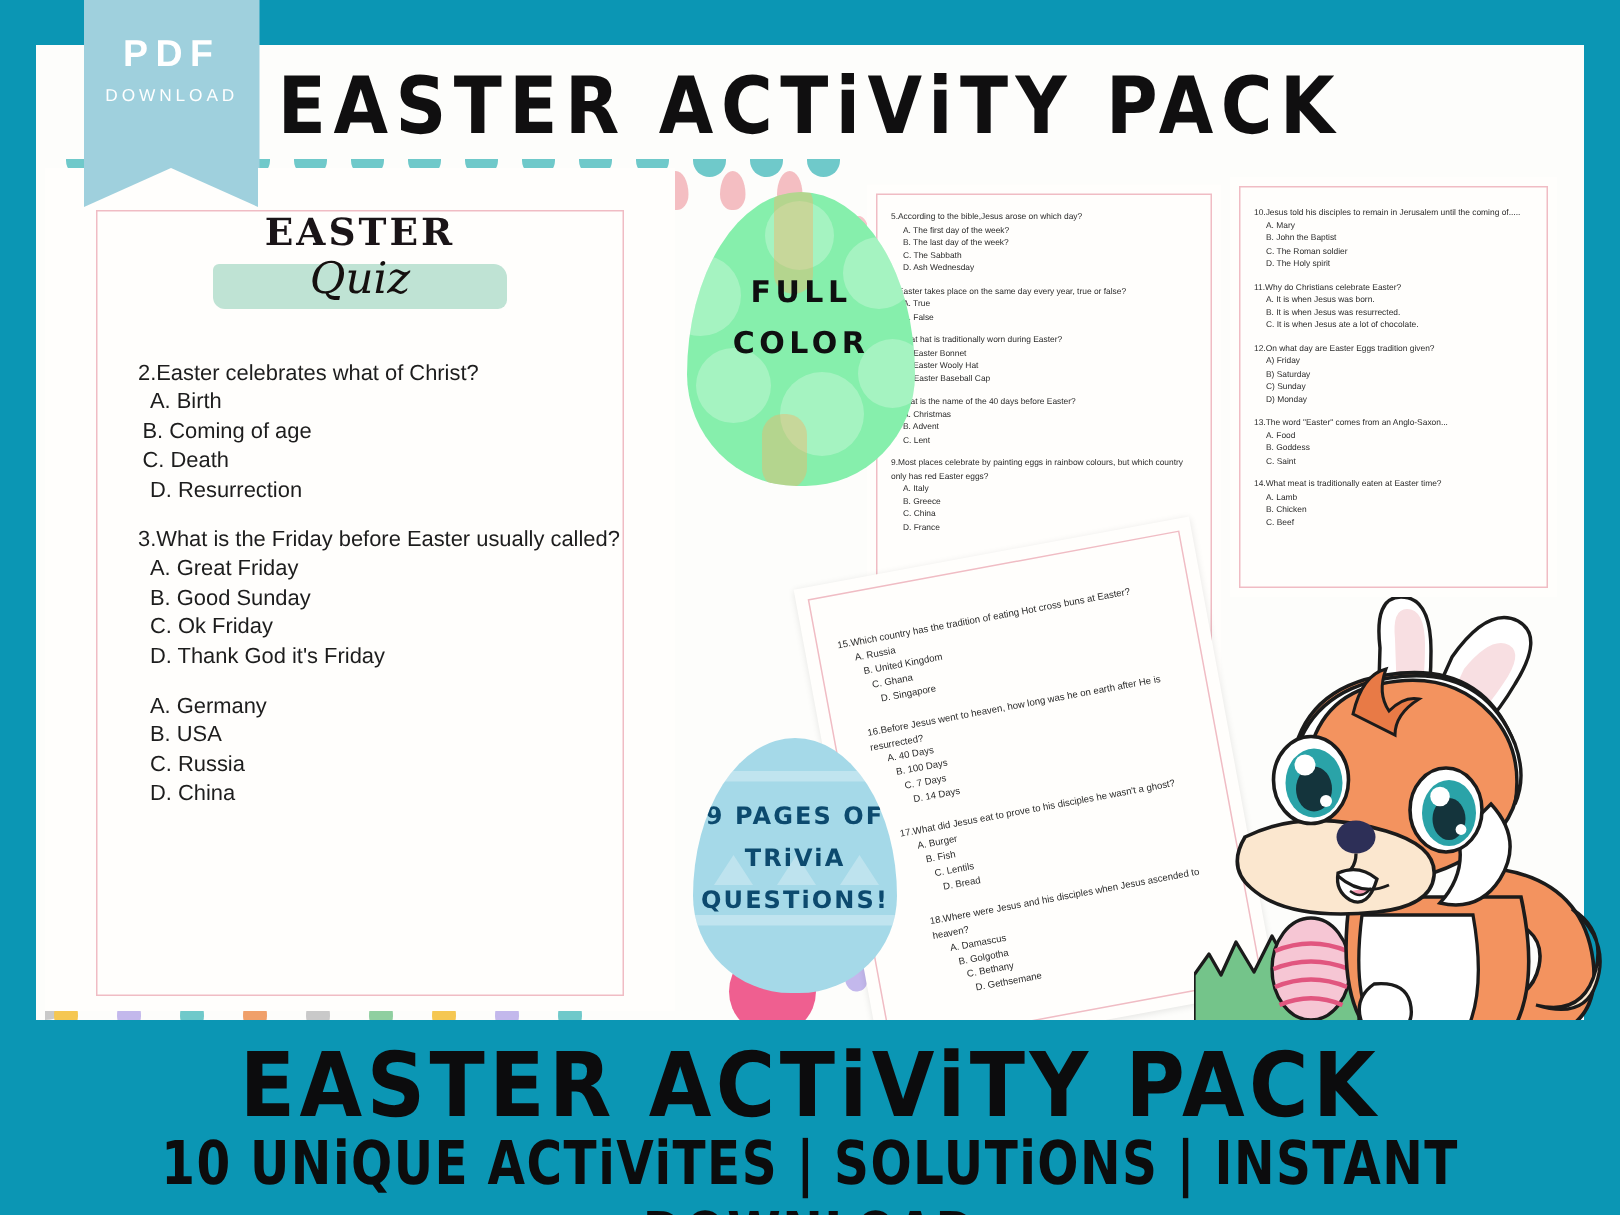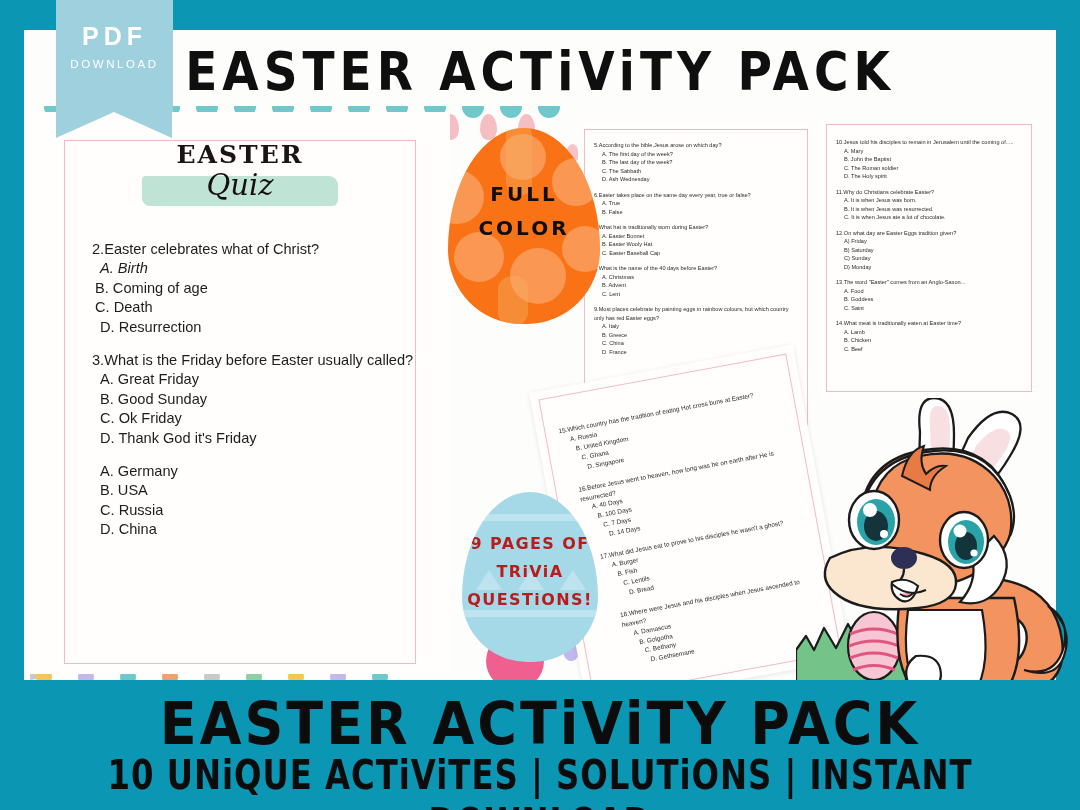--- a/index.html
+++ b/index.html
@@ -175,23 +175,23 @@
   .sm-q     { font-size: 5.6px; color: #2b2b2b; line-height: 1.52; font-family: "Liberation Sans", sans-serif; }
   .sm-block { margin-bottom: 7px; }
 
   .tilt-body { position: absolute; left: 22px; top: 38px; width: 216px; }
   .tilt-q    { font-size: 6.4px; color: #2b2b2b; line-height: 1.55; font-family: "Liberation Sans", sans-serif; }
   .tilt-block{ margin-bottom: 11px; }
 
   
   #egg-full {
     position: absolute;
-    left: 448px; top: 128px;
+    left: 458px; top: 128px;
     width: 152px; height: 196px;
-    background: #f97316;
+    background: #86efac;
     border-radius: 50% 50% 48% 48% / 62% 62% 38% 38%;
     z-index: 5;
     overflow: hidden;
   }
   #egg-full .blob { position: absolute; border-radius: 50%; background: rgba(255,255,255,.26); }
   #egg-full .blob.warm { background: rgba(246,176,99,.42); }
   .egg-text {
     position: absolute;
     left: 0; width: 100%;
     text-align: center;
@@ -223,21 +223,21 @@
     border-right: 13px solid transparent;
     border-bottom: 20px solid rgba(255,255,255,.28);
   }
   .trivia-line {
     position: absolute;
     left: 0; width: 100%;
     text-align: center;
     font-family: "DejaVu Sans", sans-serif;
     font-weight: bold;
     font-size: 16px;
-    color: #b91c1c;
+    color: #0c4a6e;
     letter-spacing: 1.4px;
     z-index: 3;
   }
   #egg-pink-peek {
     position: absolute;
     left: 486px; top: 632px;
     width: 58px; height: 58px;
     background: #ef5f90;
     border-radius: 50%;
     z-index: 5;
@@ -384,21 +384,21 @@
     </div>
 
   <div class="page" id="page-left">
     <div class="page-inner-border" style="left:34px;top:28px;right:34px;bottom:10px;"></div>
     <div class="quiz-brush"></div>
     <div class="quiz-title">EASTER</div>
     <div class="quiz-script">Quiz</div>
     <div class="quiz-body" id="quiz-body">
         <div class="q-block">
           <div class="q-text">2.Easter celebrates what of Christ?</div>
-          <div class="q-text" style="margin-left: 8px; font-style: italic;">A. Birth</div>
+          <div class="q-text" style="margin-left: 8px;">A. Birth</div>
           <div class="q-text" style="margin-left: 3px;">B. Coming of age</div>
           <div class="q-text" style="margin-left: 3px;">C. Death</div>
           <div class="q-text" style="margin-left: 8px;">D. Resurrection</div>
         </div>
         <div class="q-block">
           <div class="q-text">3.What is the Friday before Easter usually called?</div>
           <div class="q-text" style="margin-left: 8px;">A. Great Friday</div>
           <div class="q-text" style="margin-left: 8px;">B. Good Sunday</div>
           <div class="q-text" style="margin-left: 8px;">C.  Ok Friday</div>
           <div class="q-text" style="margin-left: 8px;">D. Thank God it's Friday</div>

